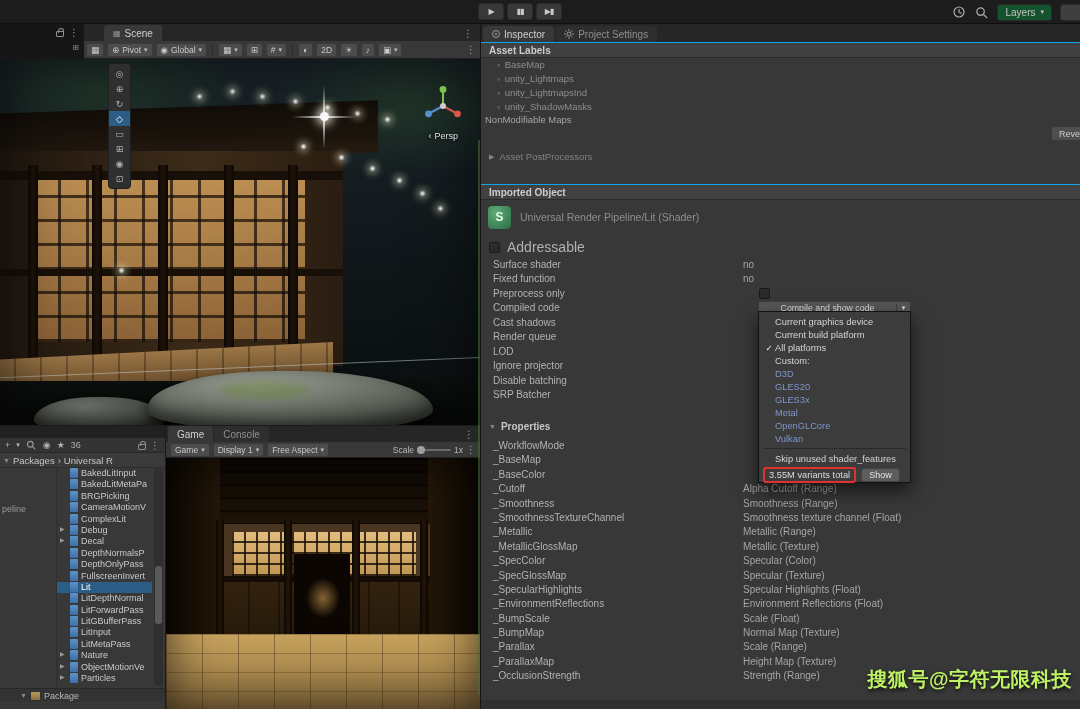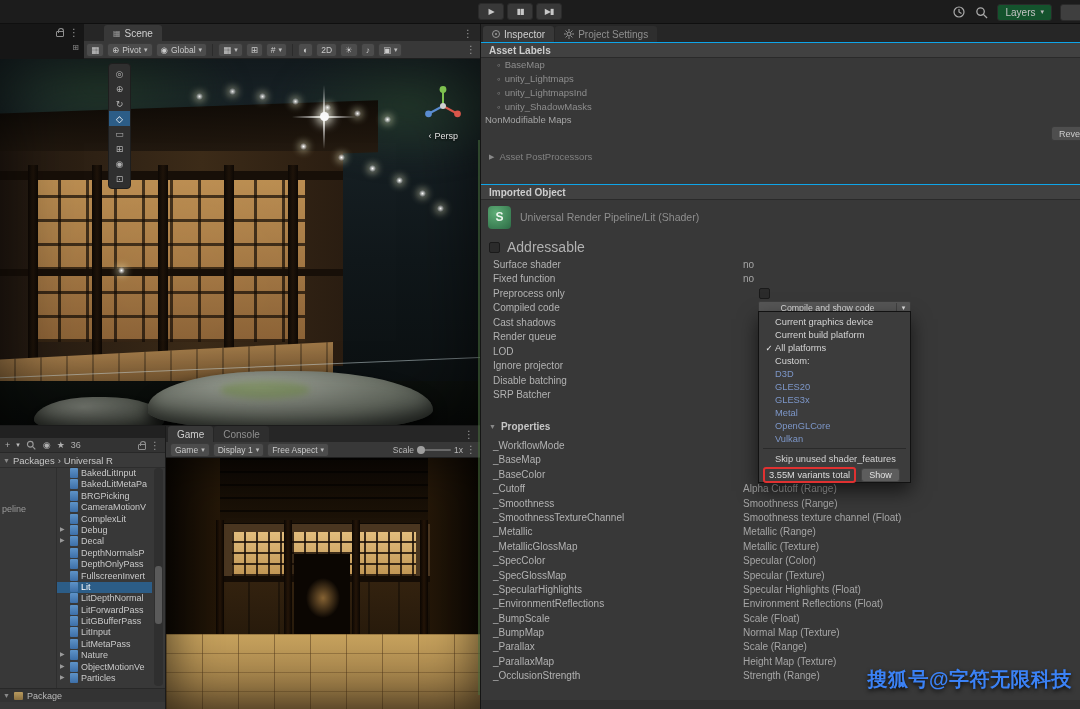--- a/index.html
+++ b/index.html
@@ -89,21 +89,21 @@
 .pp-gutter-label{position:absolute;left:2px;top:36px;font-size:9px;color:#9a9a9a}
 .pp-split{position:absolute;left:56px;top:0;width:1px;height:100%;background:#2e2e2e}
 .pp-list{position:absolute;left:57px;top:0;width:95px}
 .pp-item{height:11.4px;display:flex;align-items:flex-start;gap:3px;padding-left:3px;font-size:9px;color:#c9c9c9;white-space:nowrap;overflow:hidden}
 .pp-item .arrow{width:7px;font-size:6px;color:#9a9a9a;visibility:hidden;flex:none}
 .pp-item.folder .arrow{visibility:visible}
 .pp-item.selected{background:#2c5d87;color:#fff}
 .doc-ico{width:8px;height:10px;background:linear-gradient(#5e93c8,#3d6fa8);border-radius:1px;flex:none}
 .pp-scroll{position:absolute;right:2px;top:0;width:9px;height:218px;background:#2f2f2f;border-radius:4px}
 .pp-thumb{position:absolute;left:1px;top:98px;width:7px;height:58px;background:#5a5a5a;border-radius:3px}
-.pp-footer{position:absolute;left:0;top:262px;width:100%;height:14px;background:#333;border-top:1px solid #282828;display:flex;align-items:center;gap:4px;padding:0 3px;font-size:9px;color:#b8b8b8}
+.pp-footer{position:absolute;left:0;top:262px;width:100%;height:14px;background:#333;border-top:1px solid #282828;display:flex;align-items:center;gap:4px;padding:0 20px;font-size:9px;color:#b8b8b8}
 .pkg-ico{width:9px;height:8px;background:linear-gradient(#b89a5e,#8a7040);border-radius:1px}
 
 #inspector-panel{position:absolute;left:480px;top:24px;width:600px;height:685px;background:#383838;border-left:1px solid #151515}
 #inspector-panel .tabrow{height:18px;padding-left:2px}
 .insp-ico{width:8px;height:8px;border:1px solid #9a9a9a;border-radius:50%;position:relative}
 .insp-ico:after{content:"";position:absolute;left:2px;top:2px;width:2px;height:2px;background:#9a9a9a;border-radius:50%}
 .insp-content{position:absolute;left:0;top:18px;width:100%;height:667px;overflow:hidden}
 .maps{position:absolute;left:0;top:2px;width:100%}
 .map-item{height:13.9px;display:flex;align-items:center;gap:3px;padding-left:15px;font-size:9.5px;color:#8d8d8d}
 .map-bullet{font-size:9px;color:#777}
@@ -133,21 +133,21 @@
 .dd{position:absolute;left:277px;top:269px;width:153px;height:172px;background:#3c3c3c;border:1px solid #121212;box-shadow:0 8px 18px rgba(0,0,0,.6);z-index:20;padding-top:3px}
 .dd-item{height:13px;display:flex;align-items:center;font-size:9.3px;color:#d4d4d4;padding-left:4px;white-space:nowrap}
 .dd-check{width:12px;text-align:center;font-size:8.5px;color:#e8e8e8;flex:none}
 .dd-item.platform .plab{color:#7d97c9}
 .dd-sep{height:1px;background:#2a2a2a;margin:3px 4px}
 .dd-variants{height:18px;display:flex;align-items:center;gap:5px;padding:0 4px;margin-top:1px}
 .dd-red{border:2px solid #e03131;border-radius:3px;padding:1px 4px;font-size:9.3px;color:#dcdcdc;white-space:nowrap}
 .dd-show{height:14px;background:#5d5d5d;border:1px solid #444;border-radius:3px;color:#e2e2e2;font-size:9px;padding:0 7px}
 
 #green-streak{position:absolute;left:478px;top:140px;width:2px;height:555px;background:rgba(72,112,62,.55);z-index:15}
-#watermark{position:absolute;right:8px;top:666px;font-size:20px;font-weight:bold;color:#3b82f6;text-shadow:0 2px 4px rgba(0,0,0,.85);letter-spacing:.5px;z-index:60}
+#watermark{position:absolute;right:8px;top:666px;font-size:20px;font-weight:bold;color:#bef264;text-shadow:0 2px 4px rgba(0,0,0,.85);letter-spacing:.5px;z-index:60}
 button{font-family:inherit;cursor:default}
 </style>
 </head>
 <body>
 
 <div id="app">
 
   <div id="topbar">
     <div class="playbar">
       <button class="pbtn">▶</button>

